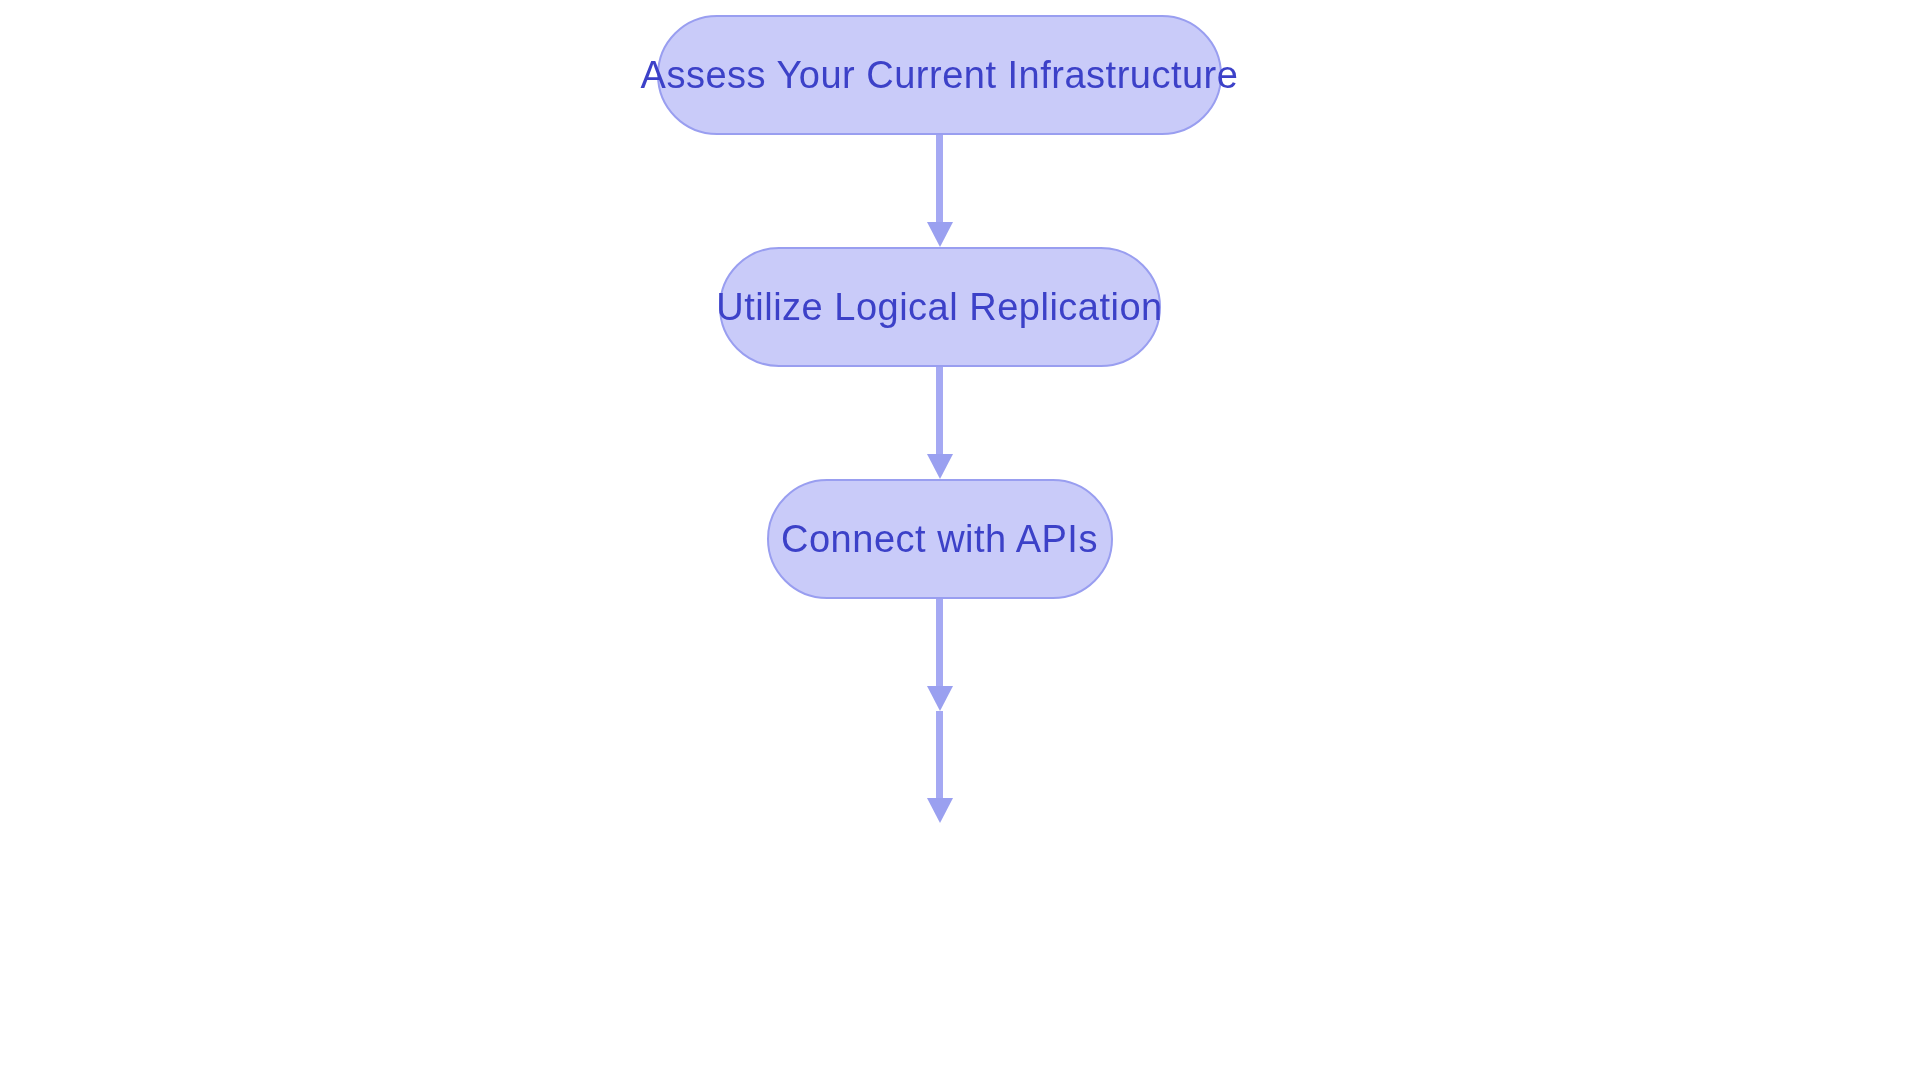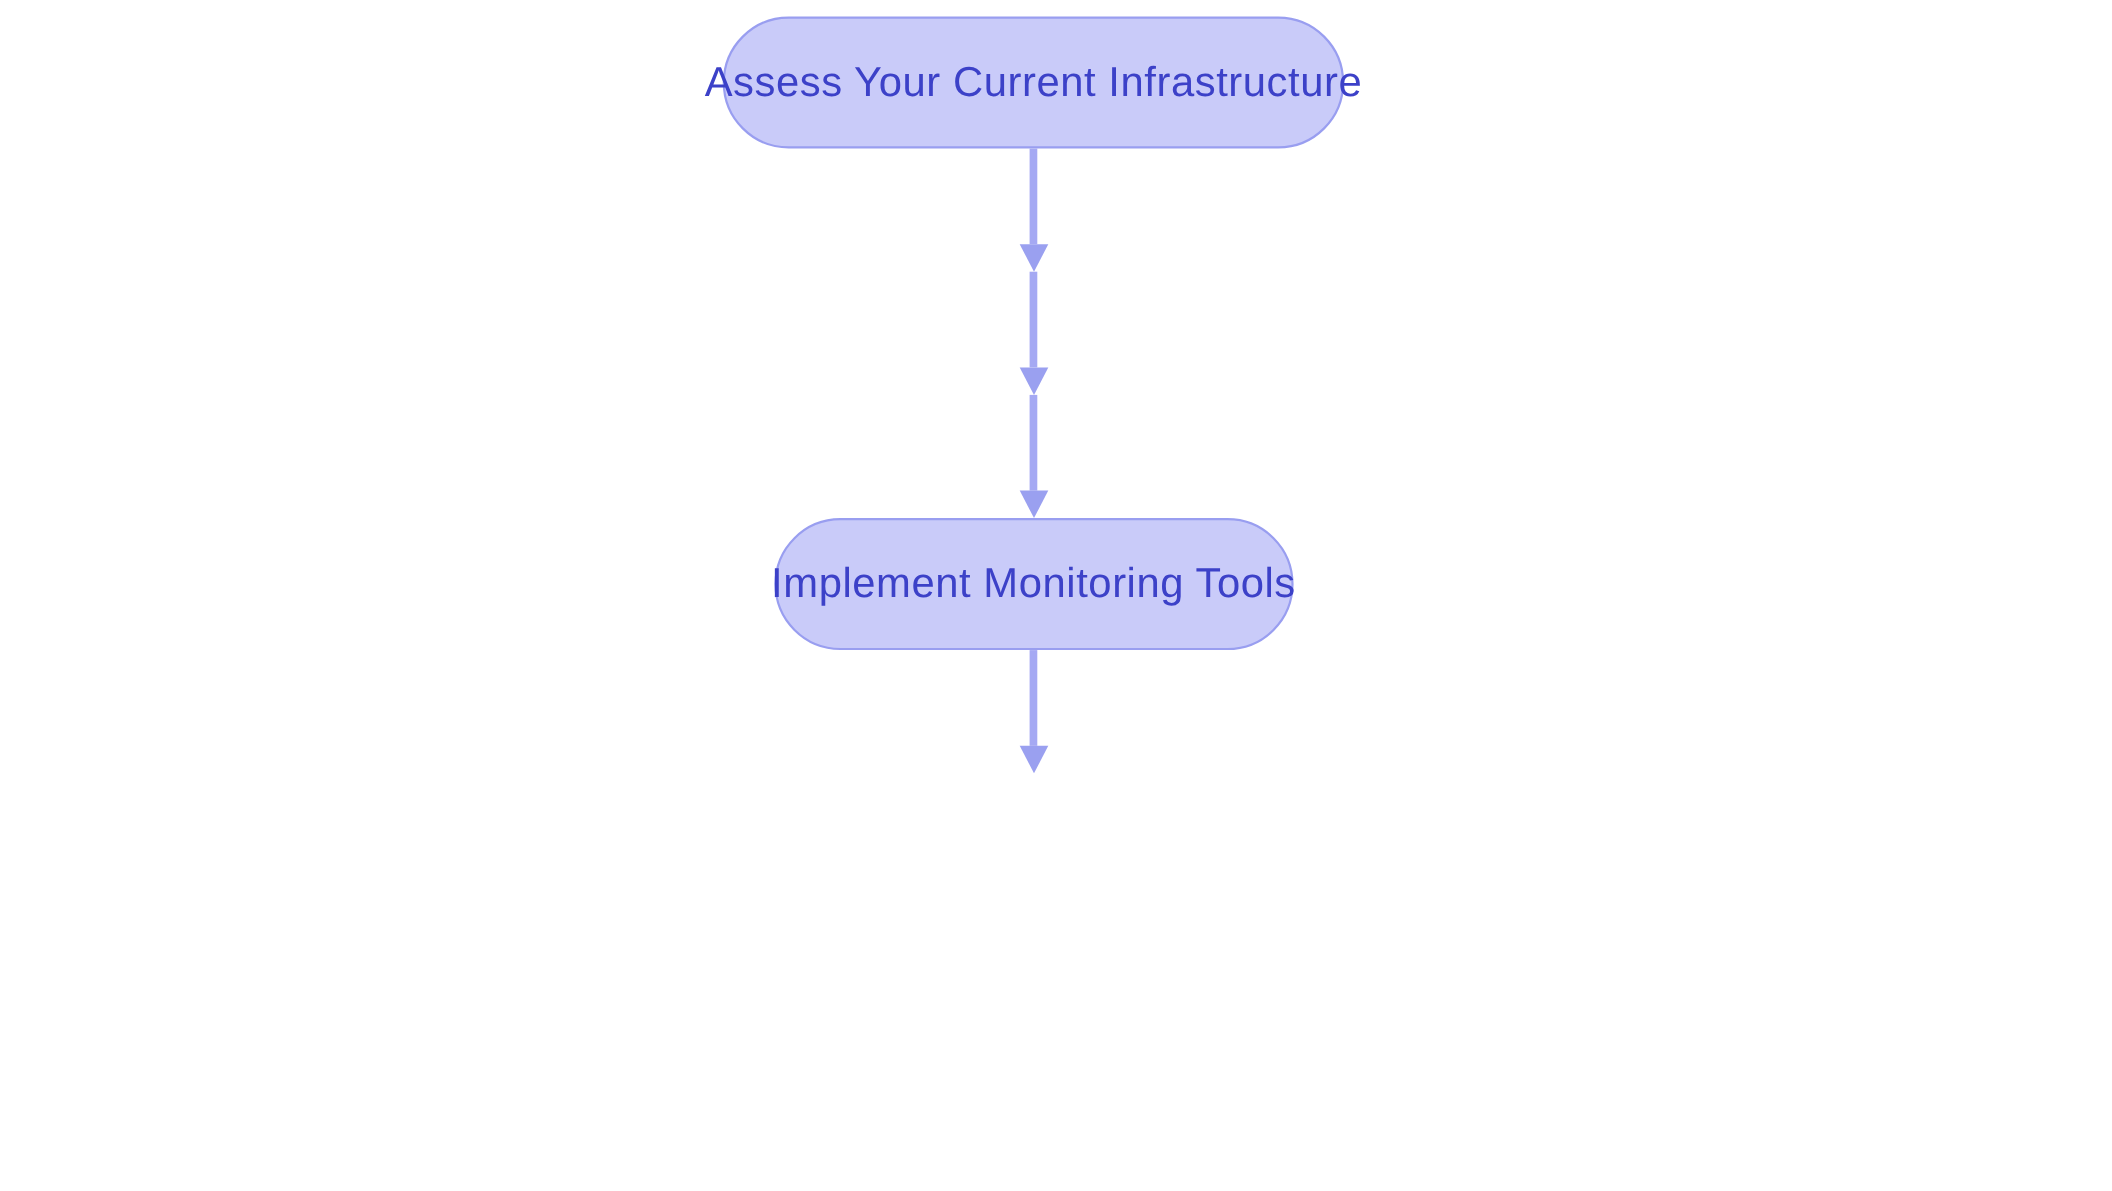--- a/index.html
+++ b/index.html
@@ -78,36 +78,39 @@
 
     <div class="node w1">
       <span class="label">Assess Your Current Infrastructure</span>
     </div>
 
     <div class="arrow">
       <div class="line"></div>
       <div class="head"></div>
     </div>
 
+    <div class="node w2">
+      <span class="label">Utilize Logical Replication</span>
+    </div>
+
+    <div class="arrow">
+      <div class="line"></div>
+      <div class="head"></div>
+    </div>
+
+    <div class="node w3">
+      <span class="label">Connect with APIs</span>
+    </div>
 
     <div class="arrow">
       <div class="line"></div>
       <div class="head"></div>
     </div>
 
 
     <div class="arrow">
       <div class="line"></div>
       <div class="head"></div>
     </div>
 
-    <div class="node w4">
-      <span class="label">Implement Monitoring Tools</span>
-    </div>
-
-    <div class="arrow">
-      <div class="line"></div>
-      <div class="head"></div>
-    </div>
-
 
   </div>
 </div>
 
 </body></html>

